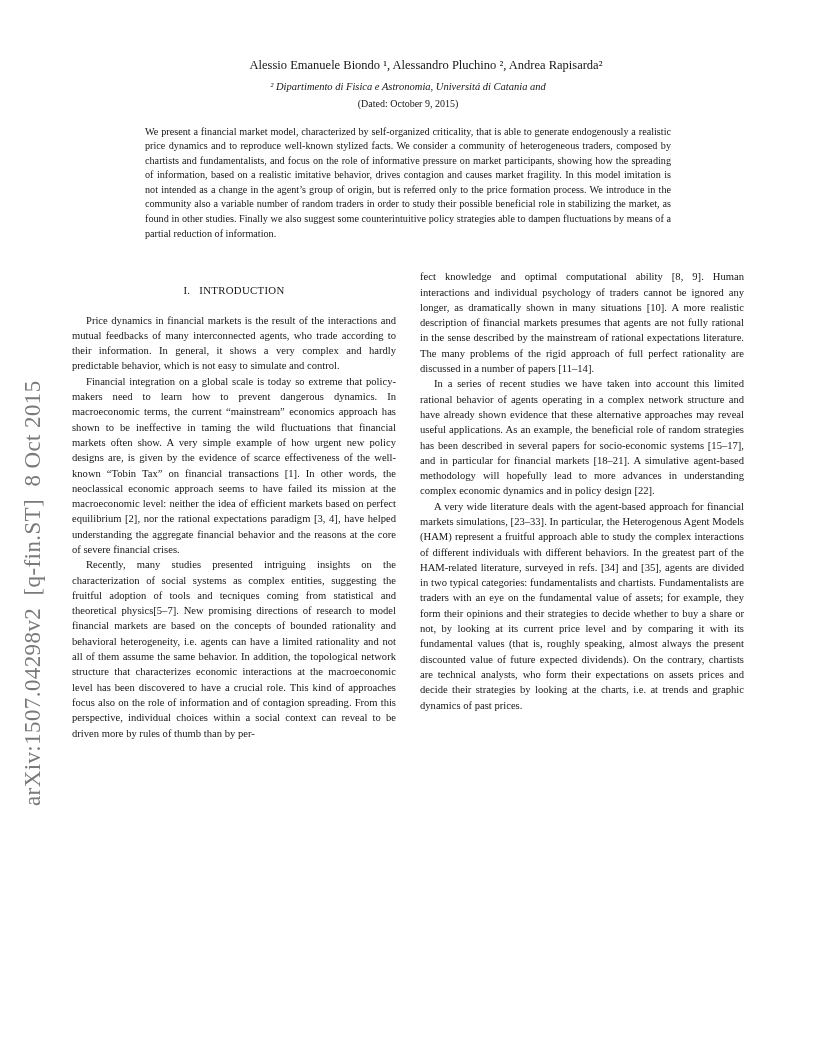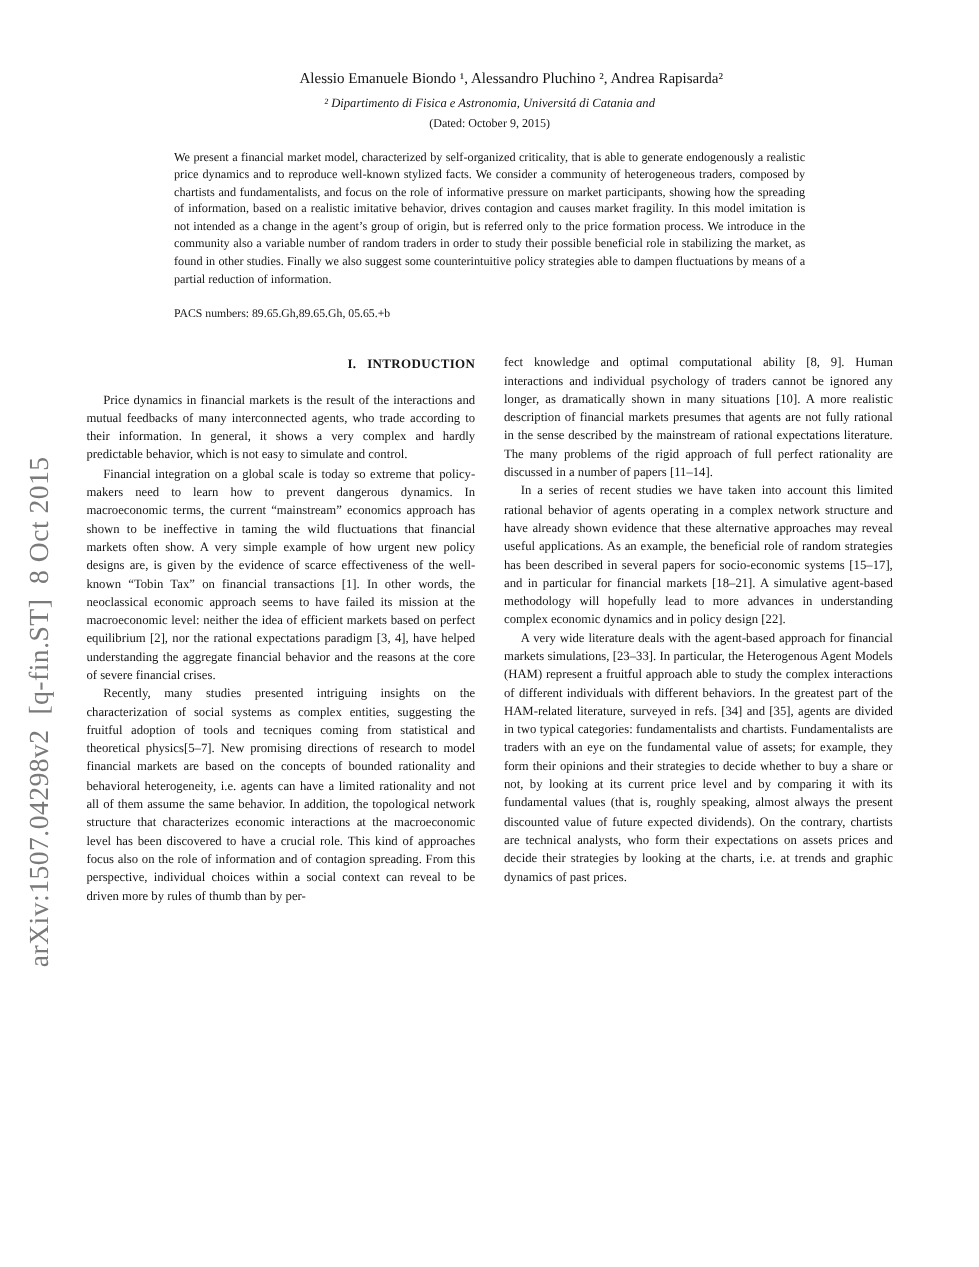--- a/index.html
+++ b/index.html
@@ -73,23 +73,23 @@
     margin-top: 28px;
   }
   .col {
     width: 324px;
     font-size: 10.6px;
     line-height: 15.3px;
     text-align: justify;
   }
   .section-heading {
     font-size: 10.8px;
-    font-weight: bold;
-    text-align: right;
-    margin: 2px 0 14px 0;
+    font-weight: normal;
+    text-align: center;
+    margin: 14px 0 14px 0;
     letter-spacing: 0.3px;
   }
   .col p {
     margin: 0;
     text-indent: 14px;
   }
   .col p.noindent {
     text-indent: 0;
   }
 </style>
@@ -98,21 +98,20 @@
 
 <div class="page">
 
   <div class="watermark">arXiv:1507.04298v2&nbsp; [q-fin.ST]&nbsp; 8 Oct 2015</div>
 
   <header class="front">
     <div class="authors">Alessio Emanuele Biondo ¹, Alessandro Pluchino ², Andrea Rapisarda²</div>
     <div class="affil">² Dipartimento di Fisica e Astronomia, Universitá di Catania and</div>
     <div class="date">(Dated: October 9, 2015)</div>
     <p class="abstract">We present a financial market model, characterized by self-organized criticality, that is able to generate endogenously a realistic price dynamics and to reproduce well-known stylized facts. We consider a community of heterogeneous traders, composed by chartists and fundamentalists, and focus on the role of informative pressure on market participants, showing how the spreading of information, based on a realistic imitative behavior, drives contagion and causes market fragility. In this model imitation is not intended as a change in the agent’s group of origin, but is referred only to the price formation process. We introduce in the community also a variable number of random traders in order to study their possible beneficial role in stabilizing the market, as found in other studies. Finally we also suggest some counterintuitive policy strategies able to dampen fluctuations by means of a partial reduction of information.</p>
-    <p class="pacs">PACS numbers: 89.65.Gh,89.65.Gh, 05.65.+b</p>
   </header>
 
   <main class="columns">
     <div class="col">
       <h2 class="section-heading">I.&nbsp;&nbsp;&nbsp;INTRODUCTION</h2>
       <p>Price dynamics in financial markets is the result of the interactions and mutual feedbacks of many interconnected agents, who trade according to their information. In general, it shows a very complex and hardly predictable behavior, which is not easy to simulate and control.</p>
       <p>Financial integration on a global scale is today so extreme that policy-makers need to learn how to prevent dangerous dynamics. In macroeconomic terms, the current “mainstream” economics approach has shown to be ineffective in taming the wild fluctuations that financial markets often show. A very simple example of how urgent new policy designs are, is given by the evidence of scarce effectiveness of the well-known “Tobin Tax” on financial transactions [1]. In other words, the neoclassical economic approach seems to have failed its mission at the macroeconomic level: neither the idea of efficient markets based on perfect equilibrium [2], nor the rational expectations paradigm [3, 4], have helped understanding the aggregate financial behavior and the reasons at the core of severe financial crises.</p>
       <p>Recently, many studies presented intriguing insights on the characterization of social systems as complex entities, suggesting the fruitful adoption of tools and tecniques coming from statistical and theoretical physics[5–7]. New promising directions of research to model financial markets are based on the concepts of bounded rationality and behavioral heterogeneity, i.e. agents can have a limited rationality and not all of them assume the same behavior. In addition, the topological network structure that characterizes economic interactions at the macroeconomic level has been discovered to have a crucial role. This kind of approaches focus also on the role of information and of contagion spreading. From this perspective, individual choices within a social context can reveal to be driven more by rules of thumb than by per-</p>
     </div>
     <div class="col">

